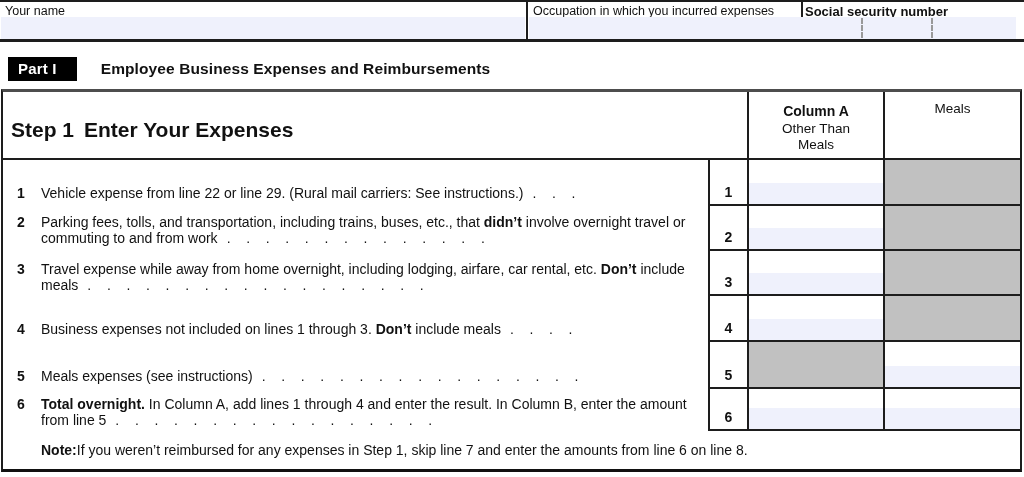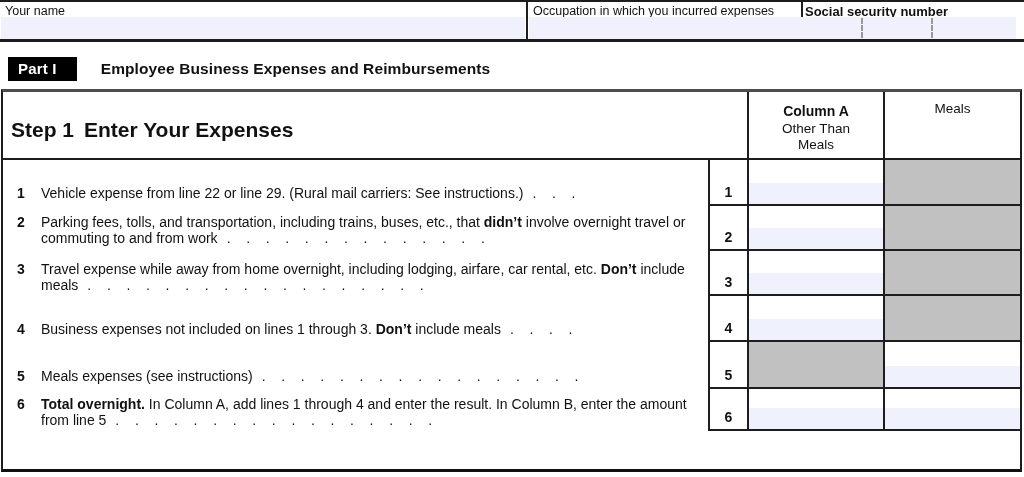--- a/index.html
+++ b/index.html
@@ -196,14 +196,18 @@
     </div>
     <div class="num-cell">6</div>
     <div class="amt-cell col-a">
         <div class="fill-field"></div>
       </div>
     <div class="amt-cell col-b">
         <div class="fill-field"></div>
       </div>
   </div>
 
+  <div class="note-row">
+    <span class="bold">Note:</span>
+      <span> If you weren’t reimbursed for any expenses in Step 1, skip line 7 and enter the amounts from line 6 on line 8.</span>
+  </div>
 
 </div>
 
 </body></html>

